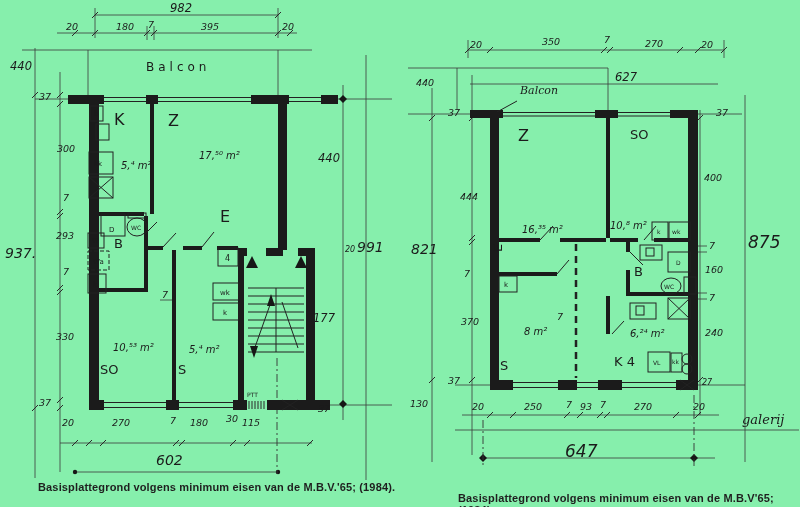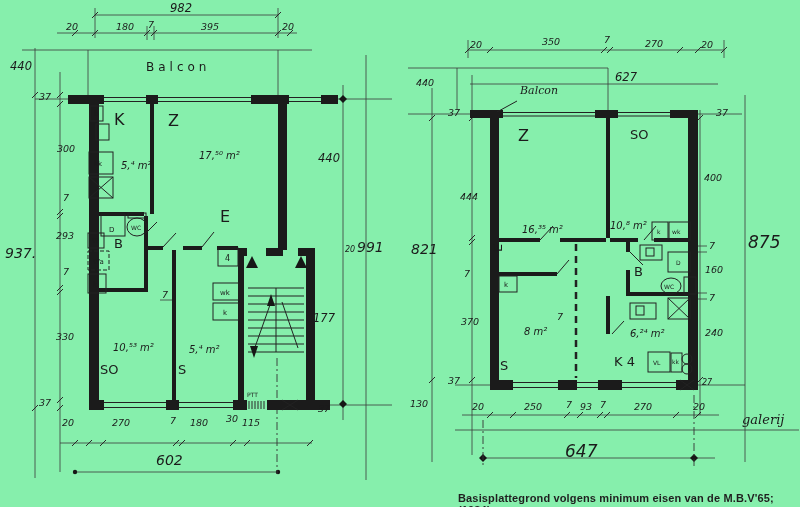--- a/index.html
+++ b/index.html
@@ -303,14 +303,15 @@
     <text class="fx6" x="657" y="234">k</text>
     <text class="fx6" x="672" y="234">wk</text>
     <text class="fx6" x="676" y="265">D</text>
     <text class="fx6" x="664" y="289">WC</text>
     <text class="fx6" x="653" y="365">VL</text>
     <text class="fx6" x="672" y="364">kk</text>
     <text class="fx" x="504" y="287">k</text>
   </g>
 </svg>
 
+  <div class="caption" style="left:38px;top:481px;">Basisplattegrond volgens minimum eisen van de M.B.V.'65; (1984).</div>
   <div class="caption" style="left:458px;top:484px;margin-top:8px;">Basisplattegrond volgens minimum eisen van de M.B.V'65; (1984).</div>
 </div>
 
 </body></html>

